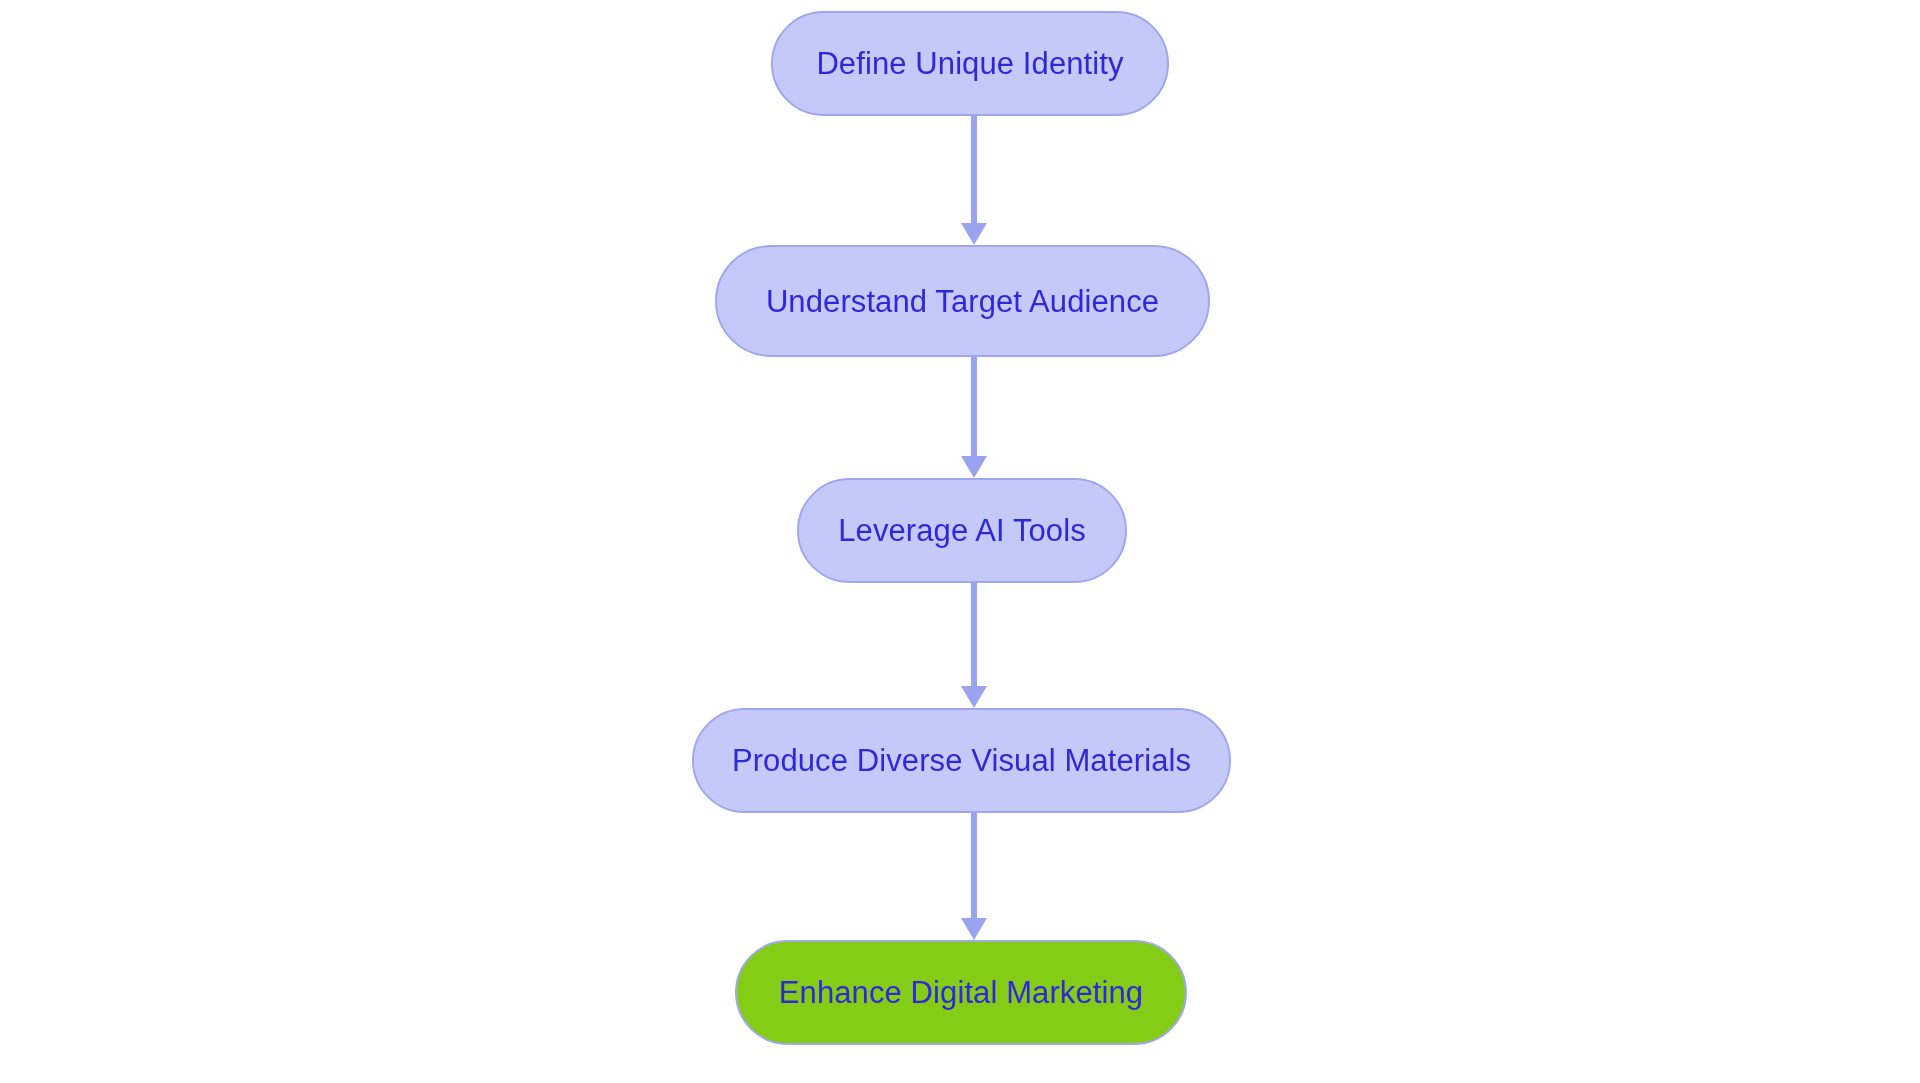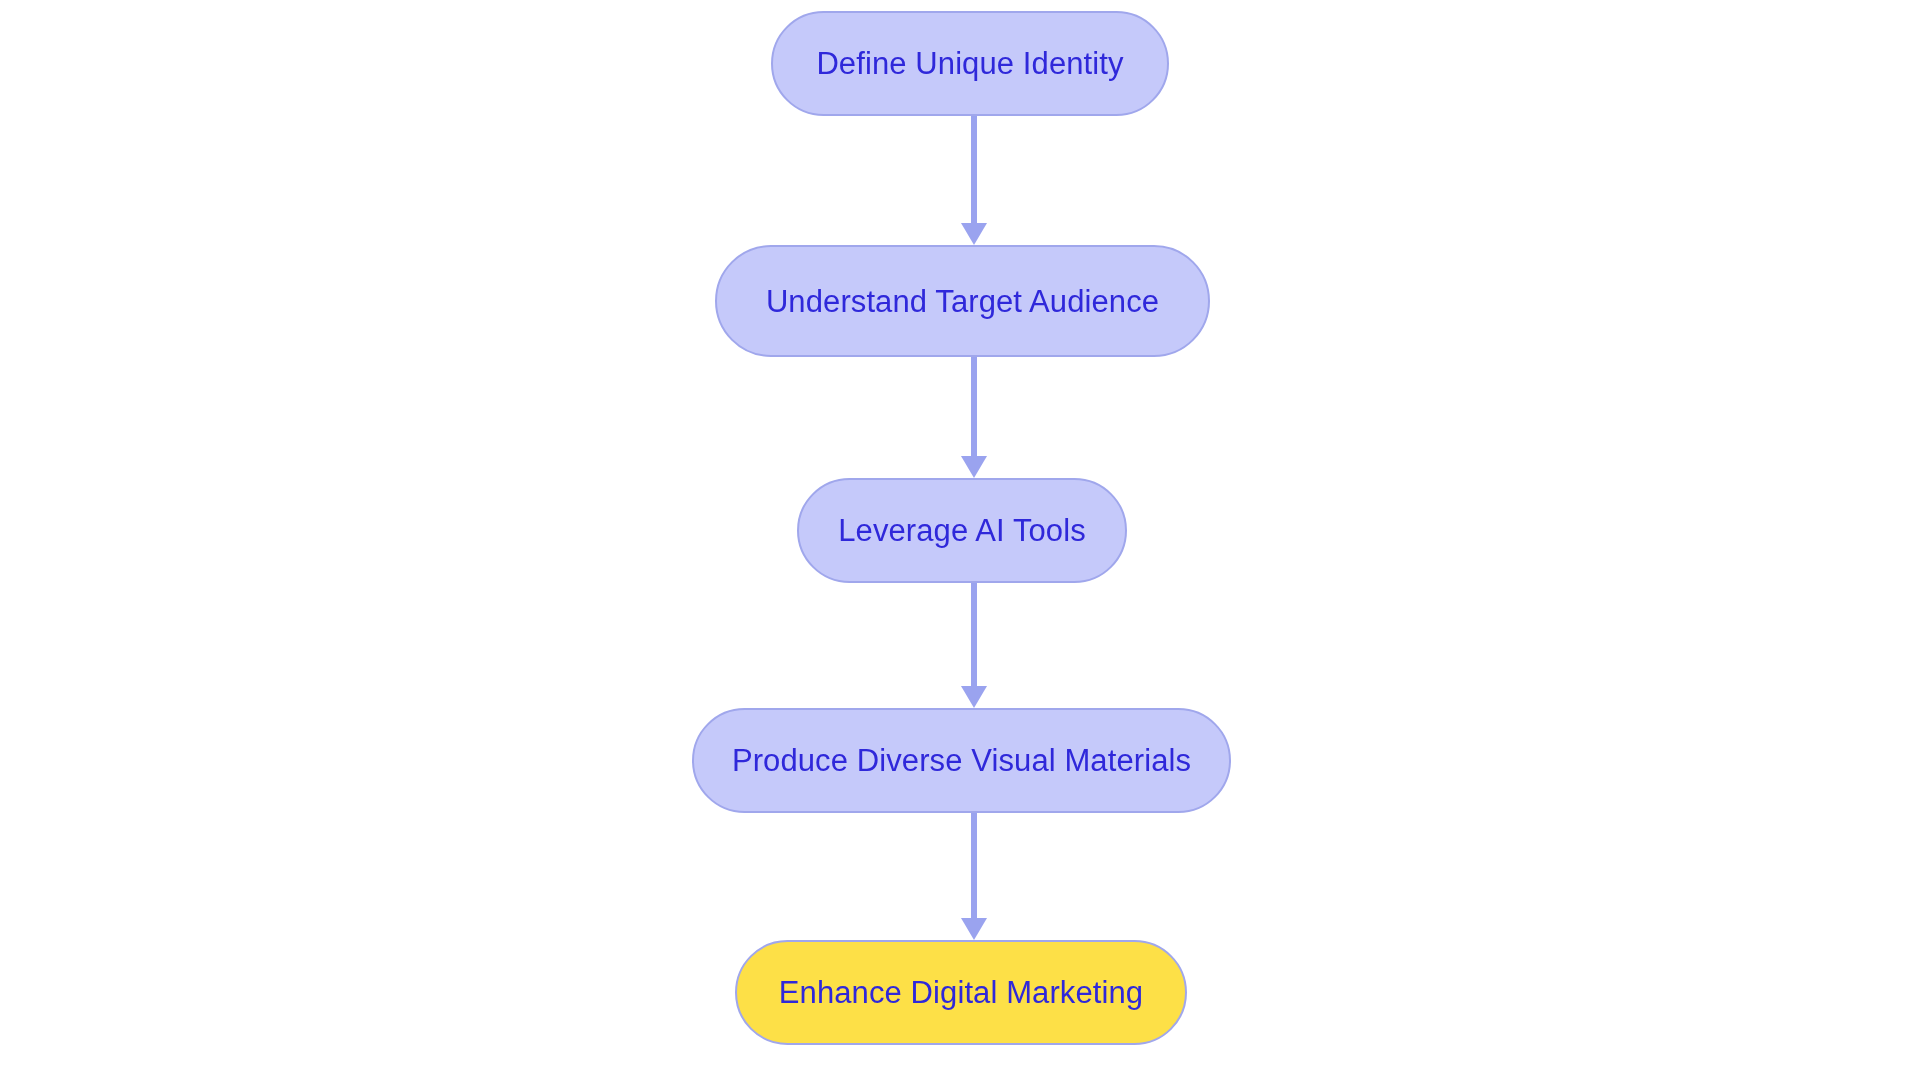--- a/index.html
+++ b/index.html
@@ -89,17 +89,17 @@
   </div>
 
   <div class="flow-node" style="left: 797px; top: 478px; width: 330px; height: 105px; font-size: 31px; background: rgb(197, 201, 250); border-color: rgb(160, 167, 236); color: rgb(47, 40, 218);">
     <span class="node-label">Leverage AI Tools</span>
   </div>
 
   <div class="flow-node" style="left: 692px; top: 708px; width: 539px; height: 105px; font-size: 31px; background: rgb(197, 201, 250); border-color: rgb(160, 167, 236); color: rgb(47, 40, 218);">
     <span class="node-label">Produce Diverse Visual Materials</span>
   </div>
 
-  <div class="flow-node" style="left: 735px; top: 940px; width: 452px; height: 105px; font-size: 31px; background: #fde047; border-color: rgb(160, 167, 236); color: rgb(47, 40, 218);">
+  <div class="flow-node" style="left: 735px; top: 940px; width: 452px; height: 105px; font-size: 31px; background: #84cc16; border-color: rgb(160, 167, 236); color: rgb(47, 40, 218);">
     <span class="node-label">Enhance Digital Marketing</span>
   </div>
 
 </div>
 
 </body></html>

